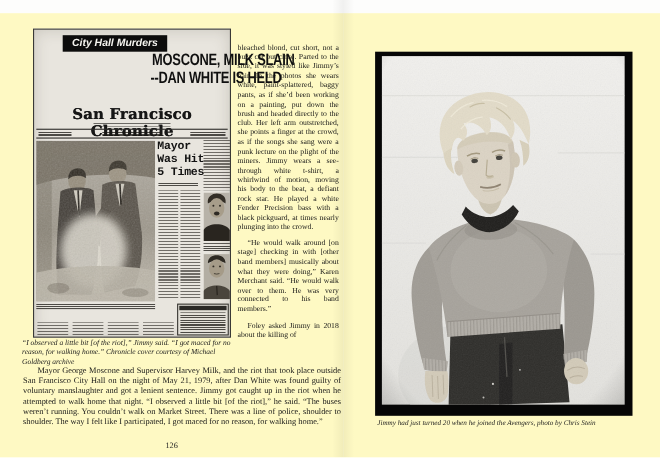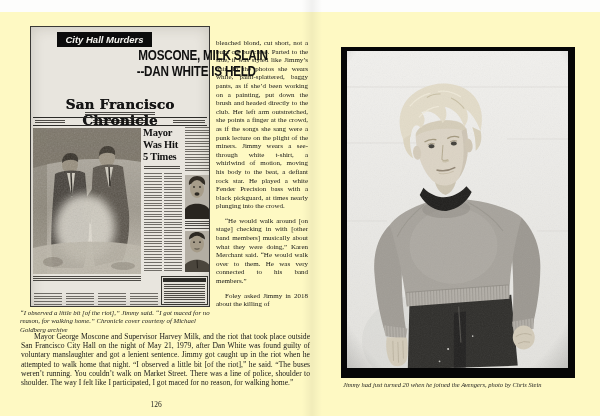--- a/index.html
+++ b/index.html
@@ -25,21 +25,21 @@
                font:700 13.5px "DejaVu Serif",serif;letter-spacing:.2px;color:#161616;
                text-shadow:.35px 0 0 #161616;}
   .np-tagline{left:54px;top:85px;width:70px;height:3px;}
   .np-dateline{left:2px;top:90px;width:174px;height:9px;border-top:1px solid #2c2b28;border-bottom:1px solid #2c2b28;}
   .np-dateline .mseg{top:2px;height:4px;}
   .mseg.a{left:2px;width:30px;} .mseg.b{left:60px;width:54px;} .mseg.c{left:140px;width:32px;}
   .np-photo{left:2px;top:101px;width:108px;height:146px;}
   .np-photo-cap{left:2px;top:249px;width:108px;height:5px;}
   .np-story-h{left:112px;top:100px;width:44px;font:700 10.5px "Liberation Serif",serif;
               line-height:12px;color:#121212;letter-spacing:-.2px;}
-  .np-story-h span{position:static;display:block;}
+  .np-story-h span{position:static;display:block;font-family:Liberation Mono, monospace;}
   .np-byline{left:113px;top:139px;width:36px;height:4px;}
   .np-colA{left:113px;top:146px;width:18px;height:99px;}
   .np-colB{left:133px;top:146px;width:18px;height:99px;}
   .np-rcol{left:154px;top:100px;width:24px;height:46px;}
   .np-port1{left:154px;top:148px;width:24px;height:44px;}
   .np-port-cap{left:154px;top:194px;width:24px;height:8px;}
   .np-port2{left:154px;top:204px;width:24px;height:41px;}
   .np-index{left:130px;top:249px;width:47px;height:29px;border:1px solid #35342f;background:#e3e0d8;}
   .np-index .hd{left:1px;top:1px;width:43px;height:4px;background:#2b2a26;}
   .np-index .rows{left:2px;top:7px;width:41px;height:19px;}

